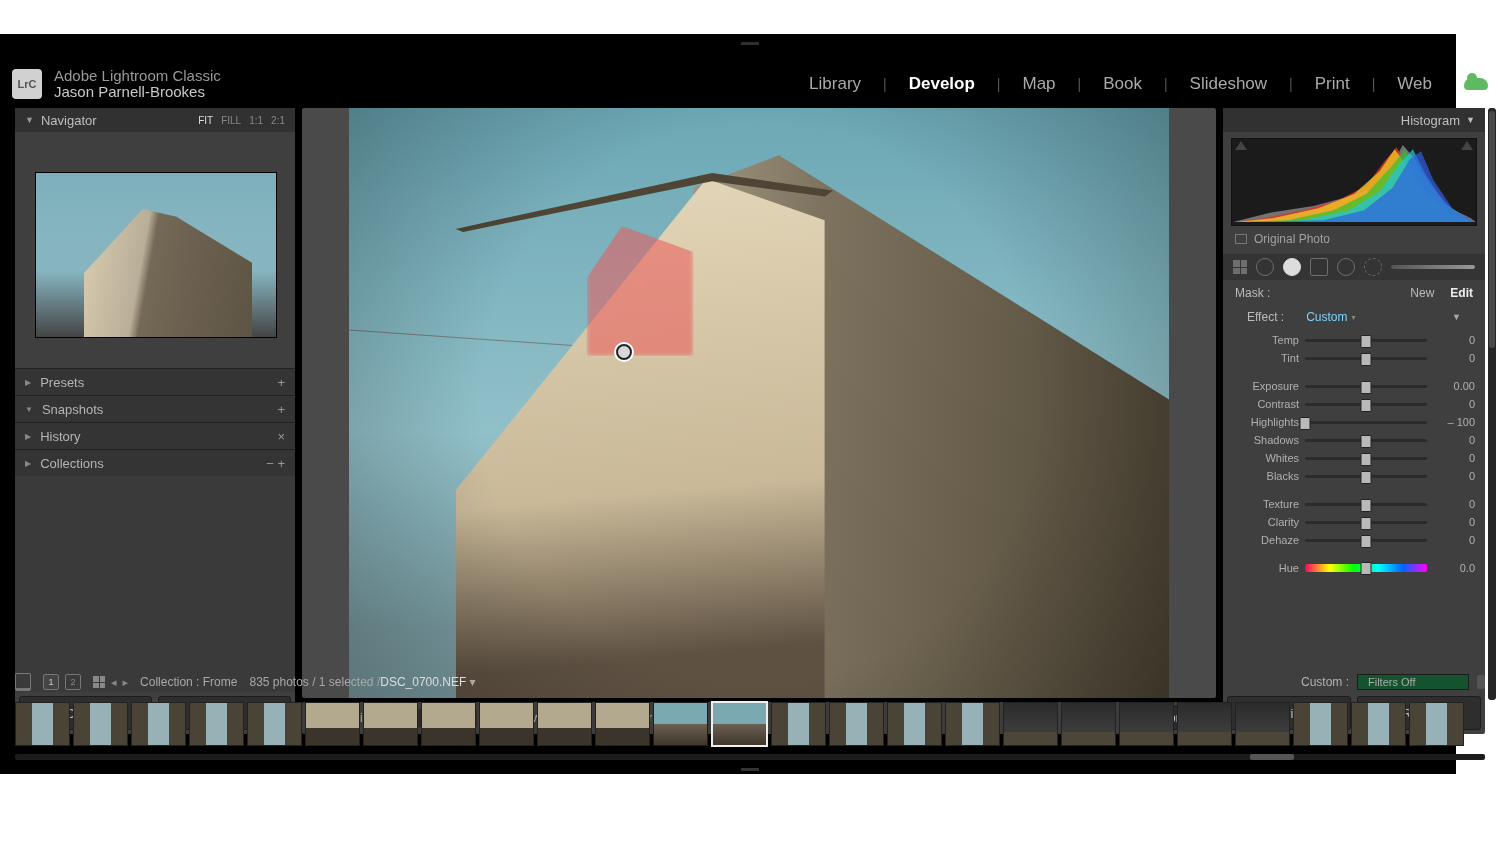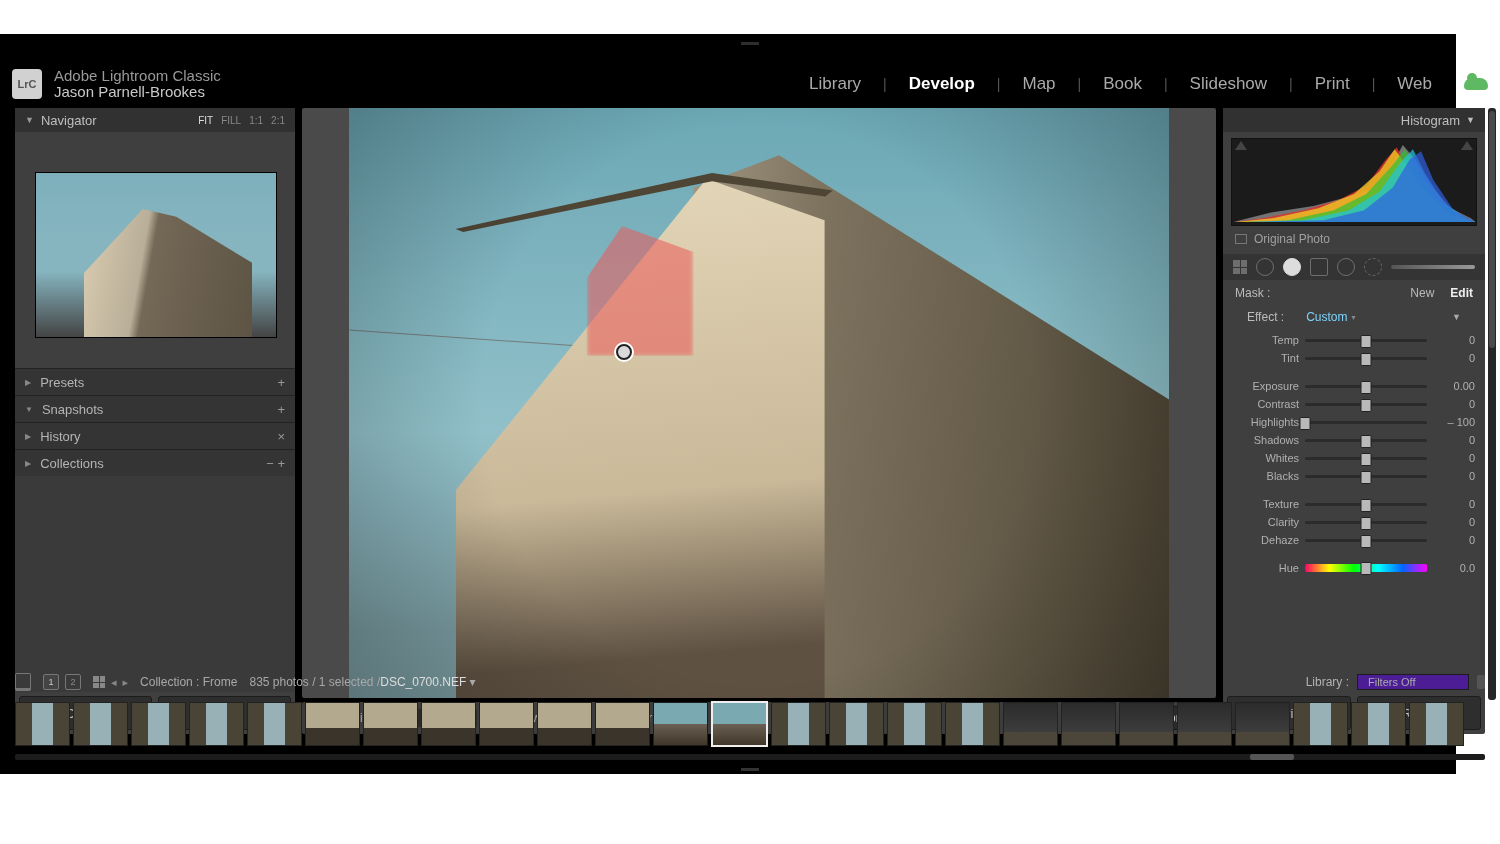--- a/index.html
+++ b/index.html
@@ -95,21 +95,21 @@
   
   .strip-bar{position:absolute;left:15px;right:15px;top:672px;height:20px;display:flex;align-items:center;color:#b2b2b2;font-size:12px;gap:12px;}
   .strip-bar .ico{width:14px;height:14px;border:1px solid #777;border-radius:2px;}
   .strip-bar .grp{display:flex;gap:6px;align-items:center;}
   .strip-bar .gridico{width:12px;height:12px;display:grid;grid-template-columns:1fr 1fr;grid-template-rows:1fr 1fr;gap:1px;}
   .strip-bar .gridico i{background:#888;}
   .strip-bar .arrow{color:#888;font-size:11px;cursor:pointer;}
   .strip-bar .coll{color:#a8a8a8;}
   .strip-bar .fname{color:#ddd;}
   .filter-box{margin-left:auto;display:flex;align-items:center;gap:8px;}
-  .filter-box .sel{background:#4c1d95;padding:1px 10px;border:1px solid #1c1c1c;font-size:11px;color:#aaa;min-width:90px;}
+  .filter-box .sel{background:#14532d;padding:1px 10px;border:1px solid #1c1c1c;font-size:11px;color:#aaa;min-width:90px;}
   .film{position:absolute;left:15px;right:15px;top:696px;height:56px;display:flex;gap:3px;overflow:hidden;align-items:center;}
   .thumb{width:53px;height:42px;background:#555;flex-shrink:0;border:1px solid #222;position:relative;overflow:hidden;}
   .thumb.sel{border:2px solid #eaeaea;}
   .thumb .tsky{position:absolute;inset:0;background:linear-gradient(#7aa7b0,#7aa7b0 50%,#6b6155 50%,#433a2e);}
   .thumb.street .tsky{background:linear-gradient(90deg,#4a4437 30%,#97b1b6 30%,#97b1b6 70%,#4a4437 70%);}
   .thumb.wall .tsky{background:linear-gradient(#b3a98f 60%,#3a342a 60%);}
   .thumb.dark .tsky{background:linear-gradient(#2b2b2b,#3d3d3d 70%,#4c463a 70%);}
   .scrollthumb{position:absolute;left:15px;right:15px;top:754px;height:6px;background:#1c1c1c;border-radius:2px;}
   .scrollthumb .h{position:absolute;left:84%;width:3%;top:0;bottom:0;background:#555;border-radius:2px;}
   .bott-grip{position:absolute;left:50%;top:768px;width:18px;height:3px;background:#333;transform:translateX(-50%);}
@@ -382,21 +382,21 @@
       <span class="arrow">◂</span>
       <span class="arrow">▸</span>
     </span>
     <span class="coll">
       <span>Collection :</span> <span>Frome</span>
     </span>
     <span class="coll">
       <span>835 photos / 1 selected /</span><span class="fname">DSC_0700.NEF</span> ▾
     </span>
     <span class="filter-box">
-      <span>Library :</span>
+      <span>Custom :</span>
       <span class="sel"><span>Filters Off</span></span>
       <span class="ico" style="width:8px;height:14px;border:none;background:#555"></span>
     </span>
   </div>
 
   <div class="film" id="film">
       <div class="thumb street">
         <div class="tsky"></div>
       </div>
       <div class="thumb street">

